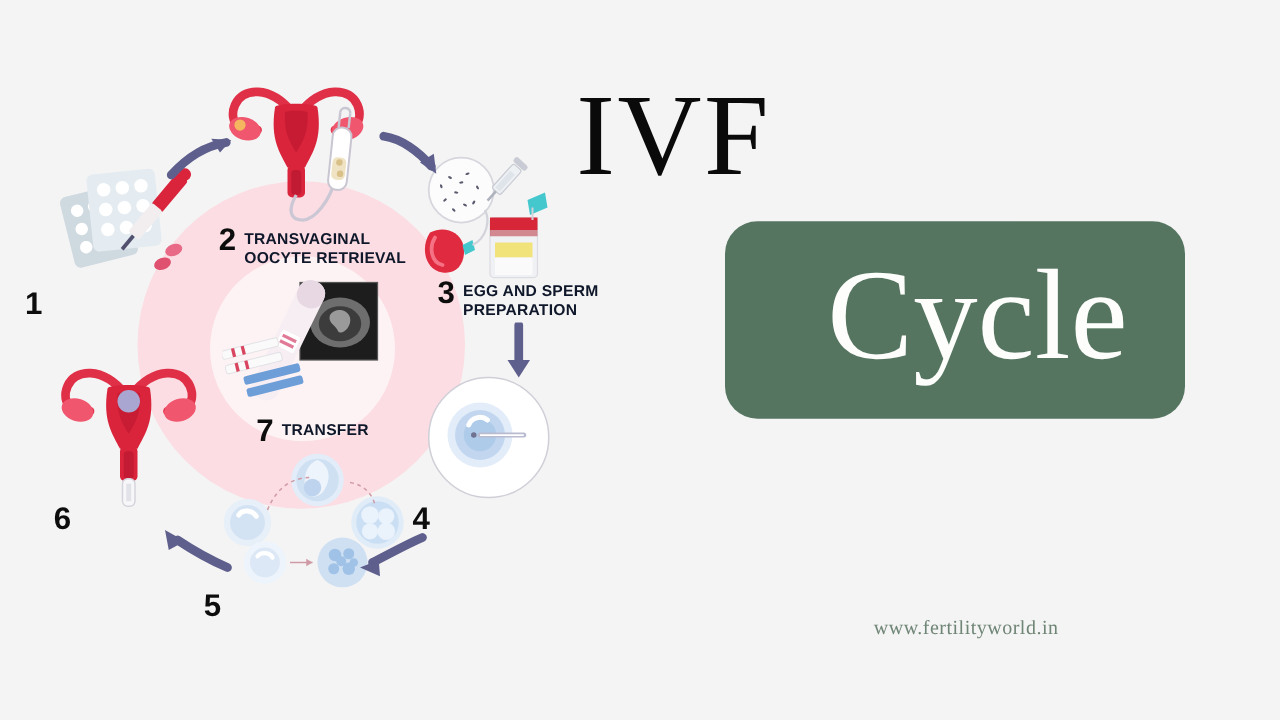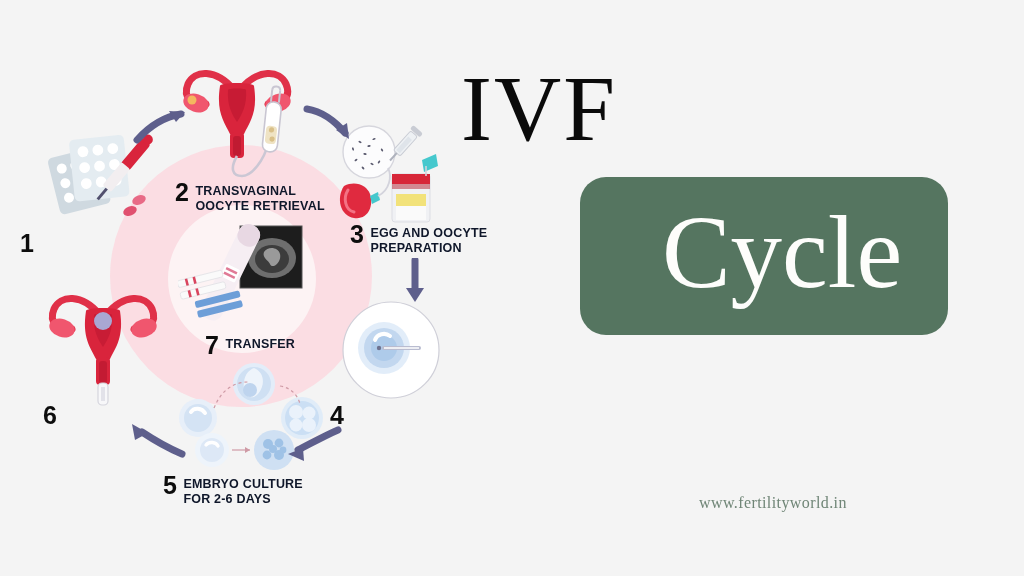--- a/index.html
+++ b/index.html
@@ -321,33 +321,31 @@
   </div>
 
   <div class="lab" id="lab2">
     <span class="num">2</span>
     <span class="txt">TRANSVAGINAL
 OOCYTE RETRIEVAL</span>
   </div>
 
   <div class="lab" id="lab3">
     <span class="num">3</span>
-    <span class="txt">EGG AND OOCYTE
+    <span class="txt">EGG AND SPERM
 PREPARATION</span>
   </div>
 
   <div class="lab" id="lab4">
     <span class="num">4</span>
     <span class="txt"></span>
   </div>
 
   <div class="lab" id="lab5">
     <span class="num">5</span>
-    <span class="txt">EMBRYO CULTURE
-FOR 2-6 DAYS</span>
   </div>
 
   <div class="lab" id="lab6">
     <span class="num">6</span>
   </div>
 
   <div class="lab" id="lab7">
     <span class="num">7</span>
     <span class="txt">TRANSFER</span>
   </div>

